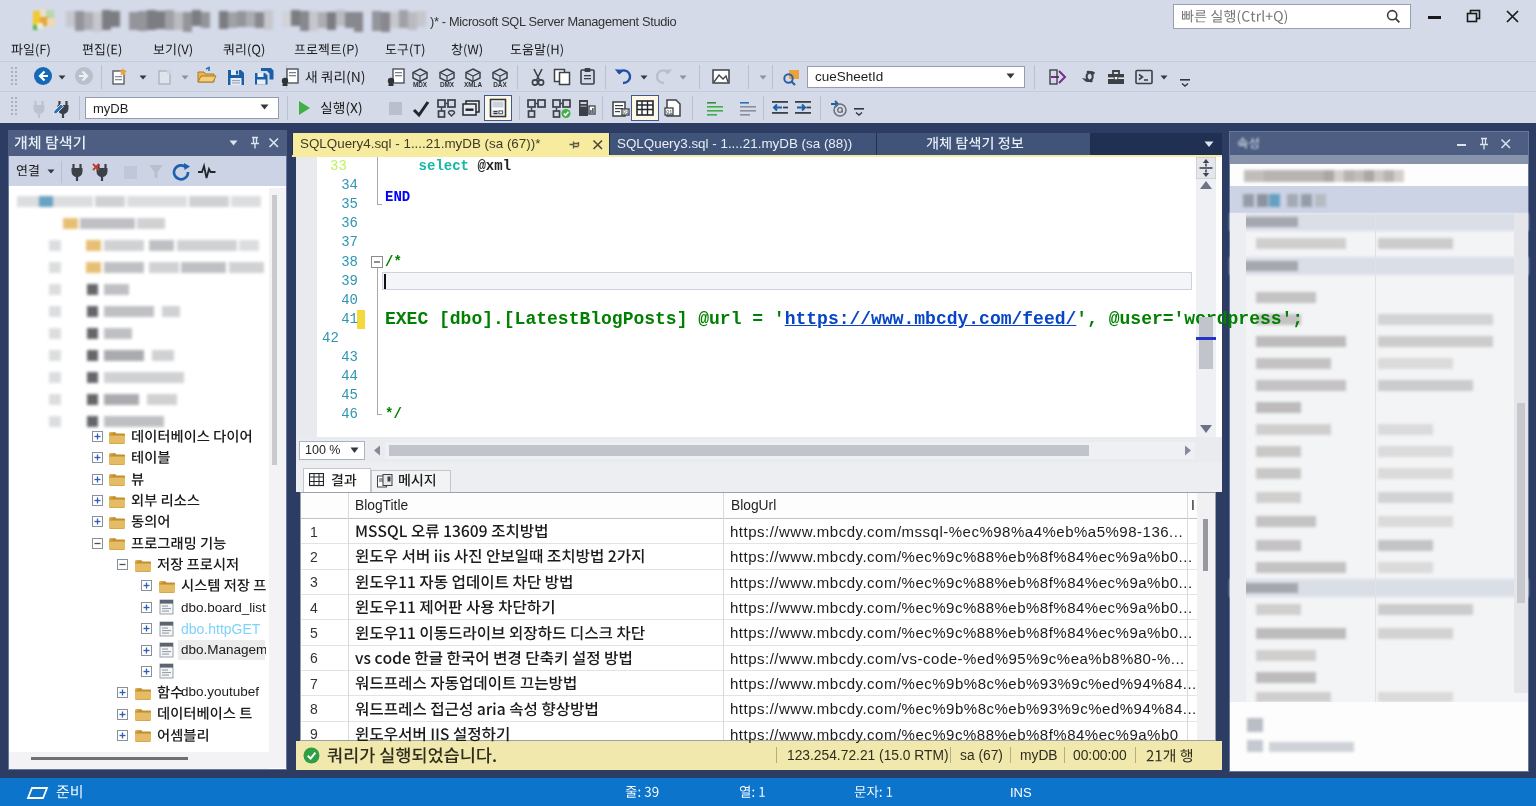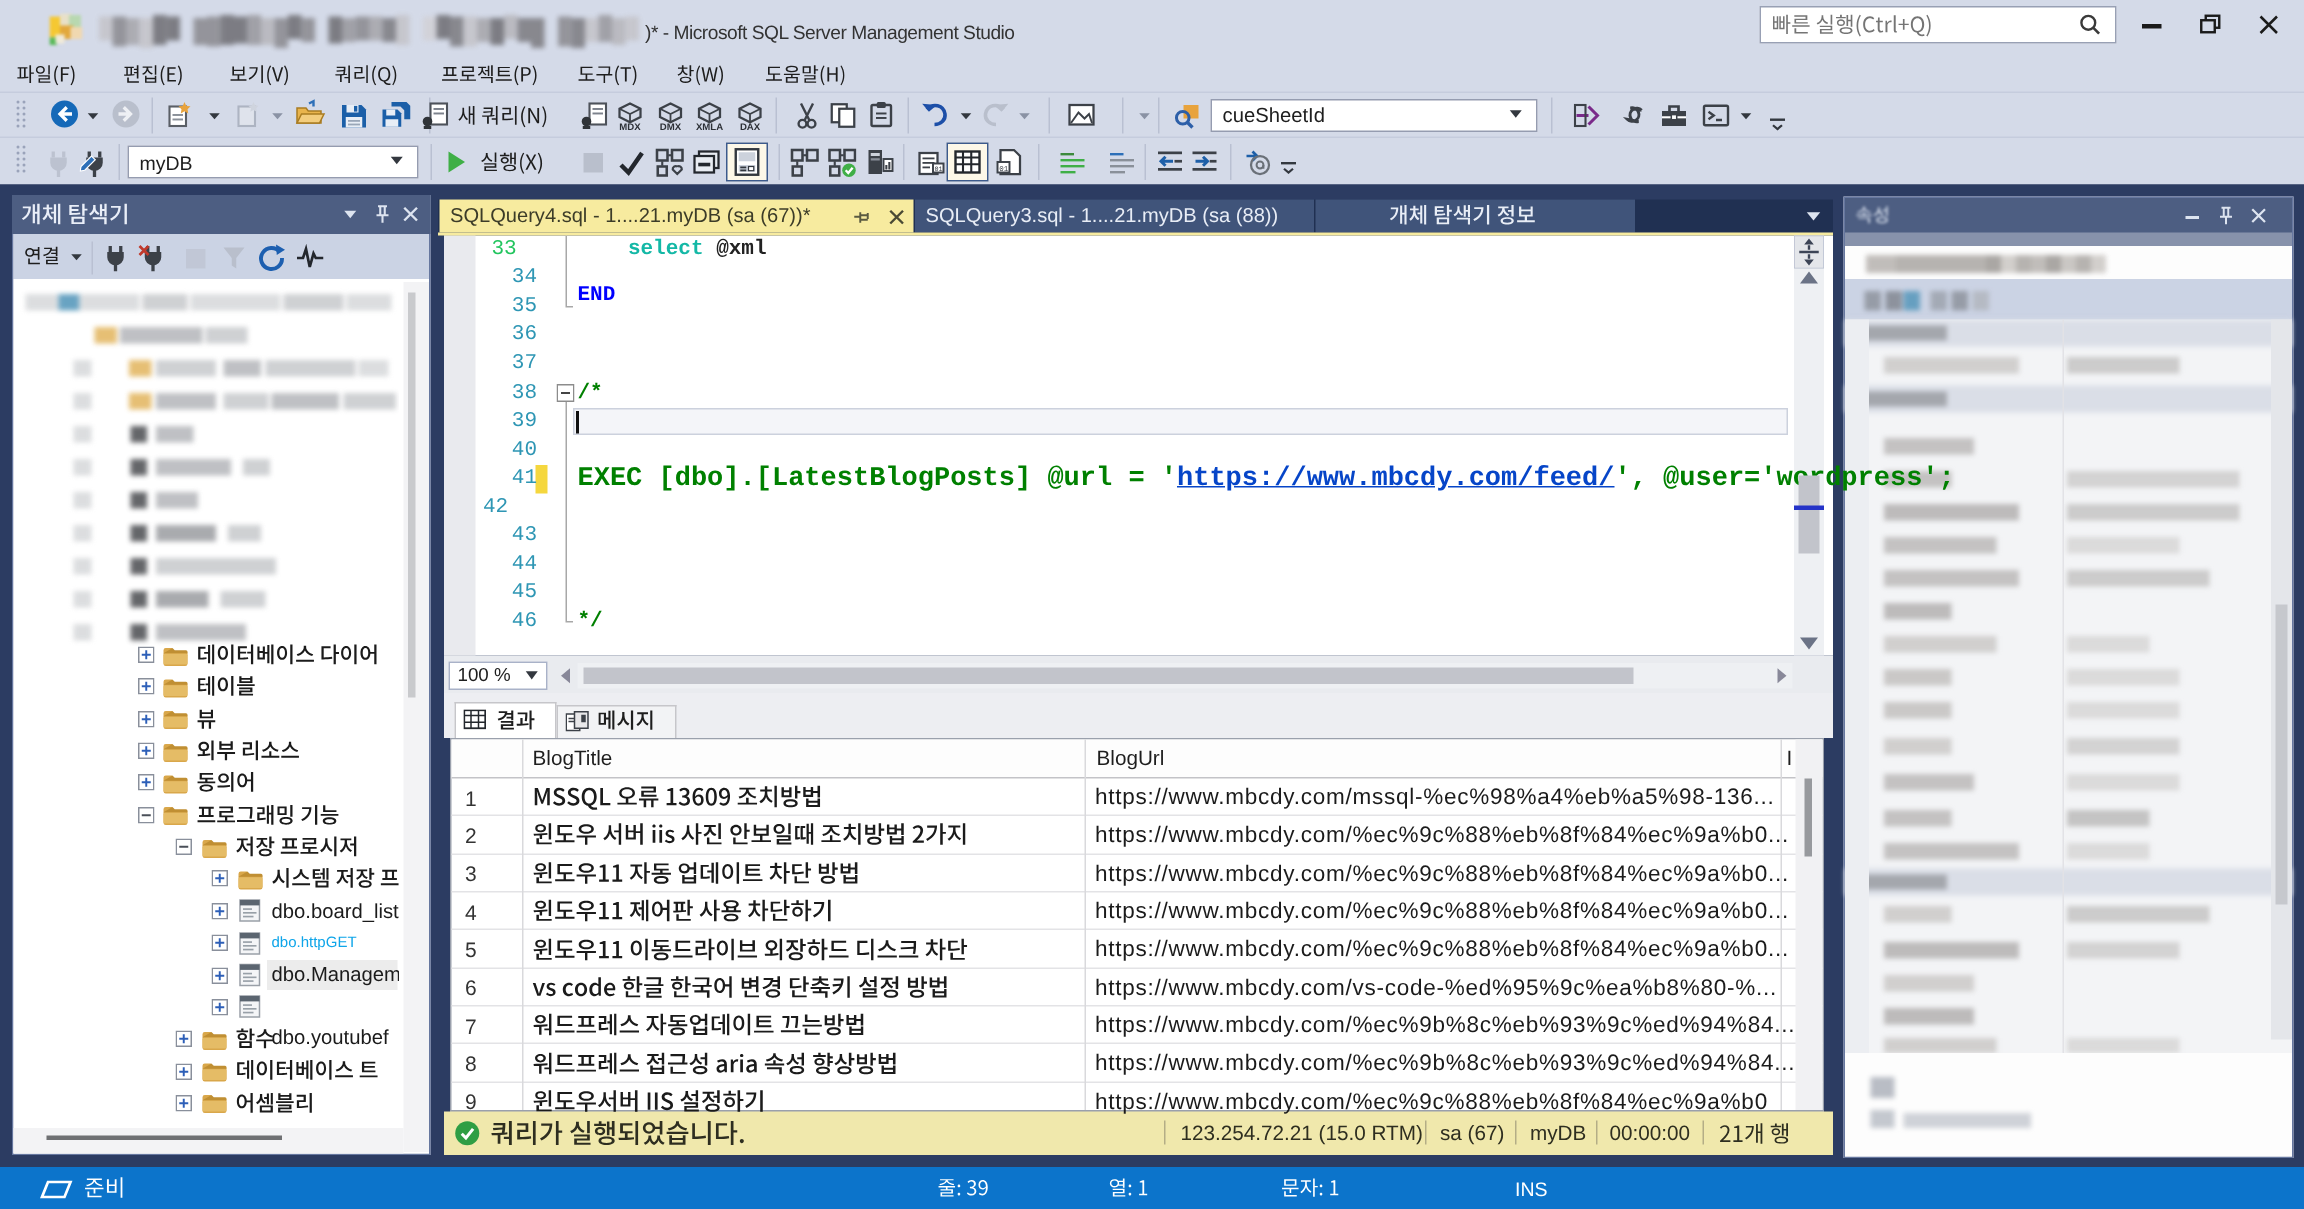--- a/index.html
+++ b/index.html
@@ -648,21 +648,21 @@
     <line x1="2.5" y1="5.5" x2="8.5" y2="5.5" stroke="#2d5fb8" stroke-width="1.3"></line>
     <line x1="5.5" y1="2.5" x2="5.5" y2="8.5" stroke="#2d5fb8" stroke-width="1.3"></line>
   </svg>
 <svg style="position:absolute;left:158px;top:620.65px;;z-index:6" width="17" height="17" viewBox="0 0 17 17">
     <rect x="2" y="1" width="13" height="14" fill="#f4f5f7" stroke="#9aa0a8" stroke-width="1"></rect>
     <rect x="2" y="1" width="13" height="3.6" fill="#5b6570"></rect>
     <rect x="4" y="6.5" width="6" height="1.1" fill="#98a0a8"></rect>
     <rect x="4" y="9" width="9" height="1.1" fill="#98a0a8"></rect>
     <rect x="4" y="11.5" width="7" height="1.1" fill="#98a0a8"></rect>
   </svg>
-<div style="position:absolute;left:181px;top:618.9px;font-family:'Liberation Sans',sans-serif;font-size:10px;color:#0ea5e9;font-weight:400;white-space:pre;line-height:20px;z-index:6">dbo.httpGET</div>
+<div style="position:absolute;left:181px;top:618.9px;font-family:'Liberation Sans',sans-serif;font-size:14px;color:#7dd3fc;font-weight:400;white-space:pre;line-height:20px;z-index:6">dbo.httpGET</div>
 <div style="position:absolute;left:178px;top:640.0px;width:87px;height:20px;background:#ececec;;z-index:3"></div>
 <svg style="position:absolute;left:141px;top:644.5px;;z-index:6" width="11" height="11" viewBox="0 0 11 11">
     <rect x="0.5" y="0.5" width="10" height="10" fill="#fff" stroke="#898f9b"></rect>
     <line x1="2.5" y1="5.5" x2="8.5" y2="5.5" stroke="#2d5fb8" stroke-width="1.3"></line>
     <line x1="5.5" y1="2.5" x2="5.5" y2="8.5" stroke="#2d5fb8" stroke-width="1.3"></line>
   </svg>
 <svg style="position:absolute;left:158px;top:642.0px;;z-index:6" width="17" height="17" viewBox="0 0 17 17">
     <rect x="2" y="1" width="13" height="14" fill="#f4f5f7" stroke="#9aa0a8" stroke-width="1"></rect>
     <rect x="2" y="1" width="13" height="3.6" fill="#5b6570"></rect>
     <rect x="4" y="6.5" width="6" height="1.1" fill="#98a0a8"></rect>
@@ -741,21 +741,21 @@
 <div style="position:absolute;left:877px;top:133px;width:213px;height:22px;background:#40547a;;z-index:4"></div>
 <div style="position:absolute;left:926px;top:134.3px;z-index:6;"><svg width="99" height="18" viewBox="0 -14.5 99 18" style="overflow:visible">
       <path fill="#e8edf6" d="M7.4 -11.5V0.6H8.8V-5.5H10.3V1.2H11.7V-11.8H10.3V-6.7H8.8V-11.5ZM1.2 -10.2V-9H4.8C4.6 -6.3 3.4 -4.2 0.6 -2.6L1.4 -1.6C5.1 -3.7 6.2 -6.7 6.2 -10.2ZM23.4 -11.8V1.2H24.8V-11.8ZM20.8 -11.5V-6.8H19V-5.6H20.8V0.5H22.2V-11.5ZM16.2 -11.4V-9.5H14V-8.3H16.2V-7.8C16.2 -5.8 15.4 -3.6 13.5 -2.5L14.4 -1.4C15.6 -2.1 16.5 -3.4 16.9 -4.9C17.4 -3.5 18.2 -2.3 19.4 -1.7L20.3 -2.8C18.5 -3.8 17.6 -5.8 17.6 -7.8V-8.3H19.8V-9.5H17.6V-11.4ZM31.8 -3.5V1H40.1V-3.5ZM38.7 -2.4V-0.2H33.3V-2.4ZM30.5 -11V-4.7H31.5C34.2 -4.7 35.7 -4.8 37.5 -5.1L37.3 -6.3C35.7 -6 34.3 -5.9 32 -5.9V-7.3H36.3V-8.5H32V-9.8H36.5V-11ZM38.6 -11.8V-4.2H40.1V-7.4H41.9V-8.7H40.1V-11.8ZM45.2 -3.3V-2.1H52.6V1.2H54V-3.3ZM45.6 -11V-9.4C45.6 -7.9 44.7 -6.3 43 -5.5L43.8 -4.3C45 -4.9 45.9 -5.9 46.3 -7.1C46.8 -6 47.6 -5.2 48.7 -4.7L49.5 -5.8C47.9 -6.5 47 -8 47 -9.4V-11ZM49.8 -11.6V-4H51.2V-7.3H52.6V-3.9H54V-11.8H52.6V-8.5H51.2V-11.6ZM65.3 -11.8V1.2H66.8V-11.8ZM56.8 -10.4V-9.2H61.5C61.2 -6.2 59.6 -4 56.2 -2.3L57 -1.2C61.5 -3.3 63 -6.6 63 -10.4ZM78.8 -3.7C76.1 -3.7 74.4 -2.8 74.4 -1.3C74.4 0.3 76.1 1.2 78.8 1.2C81.5 1.2 83.2 0.3 83.2 -1.3C83.2 -2.8 81.5 -3.7 78.8 -3.7ZM78.8 -2.6C80.6 -2.6 81.7 -2.1 81.7 -1.3C81.7 -0.4 80.6 0 78.8 0C76.9 0 75.9 -0.4 75.9 -1.3C75.9 -2.1 76.9 -2.6 78.8 -2.6ZM81.6 -11.8V-8.5H79.3V-7.3H81.6V-4.1H83.1V-11.8ZM72.8 -10.9V-9.7H75.5V-9.6C75.5 -7.8 74.4 -6 72.4 -5.3L73.1 -4.1C74.6 -4.7 75.8 -5.8 76.3 -7.3C76.9 -6 77.9 -5 79.3 -4.5L80.1 -5.7C78.1 -6.3 77 -8 77 -9.6V-9.7H79.7V-10.9ZM88.2 -7.6H94.4V-5.4H88.2ZM86.7 -10.9V-4.2H90.5V-1.6H85.4V-0.4H97.2V-1.6H92V-4.2H95.8V-10.9H94.4V-8.8H88.2V-10.9Z"></path>
     </svg></div>
 <svg style="position:absolute;left:1204px;top:141px;;z-index:6" width="10" height="7" viewBox="0 0 10 7">
     <path d="M0.5 0.5 L9.5 0.5 L5 6 Z" fill="#dde4f0"></path>
   </svg>
 <div style="position:absolute;left:292px;top:155px;width:930px;height:2px;background:#f7eb9f;;z-index:5"></div>
 <div style="position:absolute;left:296px;top:157px;width:926px;height:280px;background:#ffffff;;z-index:1"></div>
 <div style="position:absolute;left:296px;top:157px;width:21px;height:280px;background:#e9eaee;;z-index:2"></div>
-<div style="position:absolute;left:318px;top:159.0px;width:36px;text-align:center;font-family:'Liberation Mono',monospace;font-size:14px;line-height:15px;color:#22c55e;z-index:5">33</div>
+<div style="position:absolute;left:330px;top:159.0px;width:36px;text-align:left;font-family:'Liberation Mono',monospace;font-size:14px;line-height:15px;color:#bef264;z-index:5">33</div>
 <div style="position:absolute;left:322px;top:178.1px;width:36px;text-align:right;font-family:'Liberation Mono',monospace;font-size:14px;line-height:15px;color:#2e96b4;z-index:5">34</div>
 <div style="position:absolute;left:322px;top:197.2px;width:36px;text-align:right;font-family:'Liberation Mono',monospace;font-size:14px;line-height:15px;color:#2e96b4;z-index:5">35</div>
 <div style="position:absolute;left:322px;top:216.3px;width:36px;text-align:right;font-family:'Liberation Mono',monospace;font-size:14px;line-height:15px;color:#2e96b4;z-index:5">36</div>
 <div style="position:absolute;left:322px;top:235.4px;width:36px;text-align:right;font-family:'Liberation Mono',monospace;font-size:14px;line-height:15px;color:#2e96b4;z-index:5">37</div>
 <div style="position:absolute;left:322px;top:254.5px;width:36px;text-align:right;font-family:'Liberation Mono',monospace;font-size:14px;line-height:15px;color:#2e96b4;z-index:5">38</div>
 <div style="position:absolute;left:322px;top:273.6px;width:36px;text-align:right;font-family:'Liberation Mono',monospace;font-size:14px;line-height:15px;color:#2e96b4;z-index:5">39</div>
 <div style="position:absolute;left:322px;top:292.7px;width:36px;text-align:right;font-family:'Liberation Mono',monospace;font-size:14px;line-height:15px;color:#2e96b4;z-index:5">40</div>
 <div style="position:absolute;left:322px;top:311.8px;width:36px;text-align:right;font-family:'Liberation Mono',monospace;font-size:14px;line-height:15px;color:#2e96b4;z-index:5">41</div>
 <div style="position:absolute;left:322px;top:330.9px;width:36px;text-align:left;font-family:'Liberation Mono',monospace;font-size:14px;line-height:15px;color:#2e96b4;z-index:5">42</div>
 <div style="position:absolute;left:322px;top:350.0px;width:36px;text-align:right;font-family:'Liberation Mono',monospace;font-size:14px;line-height:15px;color:#2e96b4;z-index:5">43</div>

